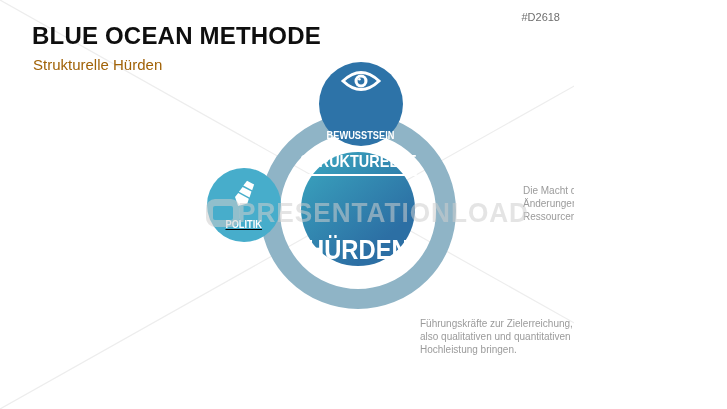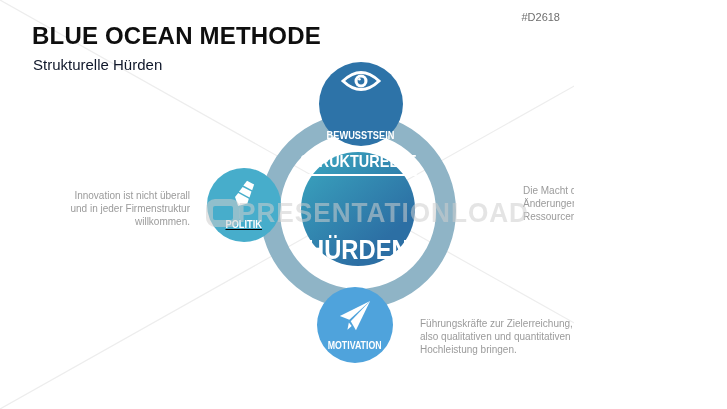--- a/index.html
+++ b/index.html
@@ -9,21 +9,21 @@
   }
   
   .wm-lines{position:absolute;left:0;top:0;z-index:0;}
   
   .title{
     position:absolute;left:32px;top:22px;z-index:2;
     font-size:24px;font-weight:bold;color:#0f0f0f;letter-spacing:.2px;
   }
   .subtitle{
     position:absolute;left:33px;top:56px;z-index:2;
-    font-size:15px;color:#0f172a;
+    font-size:15px;color:#a16207;
   }
   .slide-code{
     position:absolute;right:14px;top:11px;z-index:2;
     font-size:11px;color:#6e6e6e;
   }
   
   .ring{
     position:absolute;left:260px;top:113px;width:196px;height:196px;
     box-sizing:border-box;border:20px solid #8FB4C6;border-radius:50%;z-index:1;
   }
@@ -105,54 +105,39 @@
         <path d="M3,13 Q21,-4 39,13 Q21,30 3,13 Z" fill="none" stroke="#fff" stroke-width="3"></path>
         <circle cx="21" cy="13" r="6.5" fill="#fff"></circle>
         <circle cx="21" cy="13" r="3.4" fill="#2D73A8"></circle>
         <circle cx="19.4" cy="11.2" r="1.3" fill="#fff"></circle>
       </svg>
     </span>
     <div class="lbl">BEWUSSTSEIN</div>
   </div>
 
 
-  <div class="circle c-bottom">
-    <span>
-      <svg width="36" height="34" viewBox="0 0 36 36">
-        <g fill="#fff">
-          <polygon points="34,2 2,18 12,22"></polygon>
-          <polygon points="34,2 13.5,23.5 19,33"></polygon>
-          <polygon points="11.5,25 10,32.5 14.5,28.5"></polygon>
-        </g>
-      </svg>
-    </span>
-    <div class="lbl">MOTIVATION</div>
-  </div>
 
   <div class="circle c-left">
     <span>
       <svg width="30" height="32" viewBox="0 0 30 32">
         <g fill="#fff" transform="rotate(28 15 15)">
           <polygon points="11,1 19,1 20,7 10,7"></polygon>
           <polygon points="10,8.5 20,8.5 21,14.5 9,14.5"></polygon>
           <polygon points="9,16 21,16 22,21 15,27.5 8,21"></polygon>
         </g>
       </svg>
     </span>
     <div class="lbl">POLITIK</div>
   </div>
 
   <div class="desc d-bottom">Führungskräfte zur Zielerreichung,
 also qualitativen und quantitativen
 Hochleistung bringen.</div>
   <div class="desc d-right">Die Macht der Gewohnheit, große
 Änderungen würden nach immensen
 Ressourcen verlangen, durchbrechen.</div>
-  <div class="desc d-left">Innovation ist nicht überall
-und in jeder Firmenstruktur
-willkommen.</div>
 
   <div class="wm">
     <div class="wm-logo"></div>
     <div class="wm-text">PRESENTATIONLOAD</div>
   </div>
 
 </div>
 
 </body></html>

